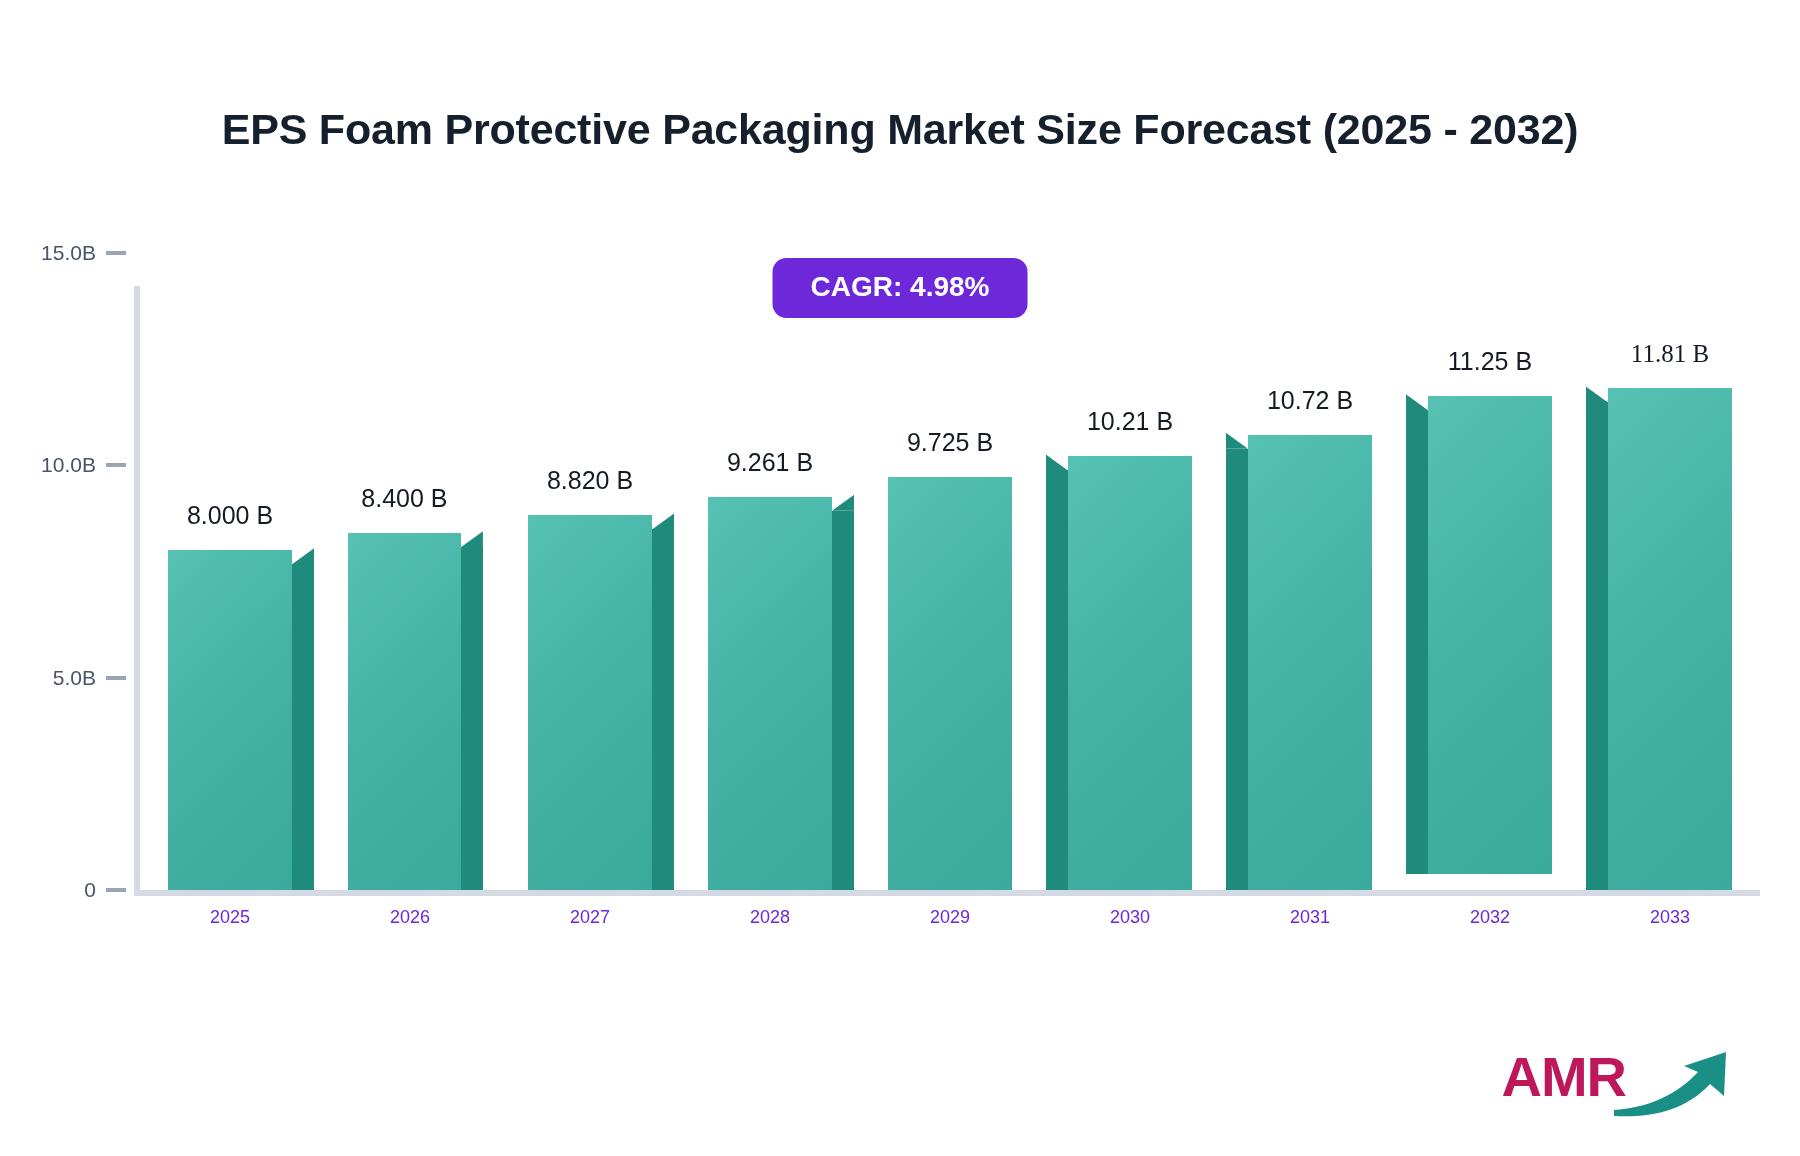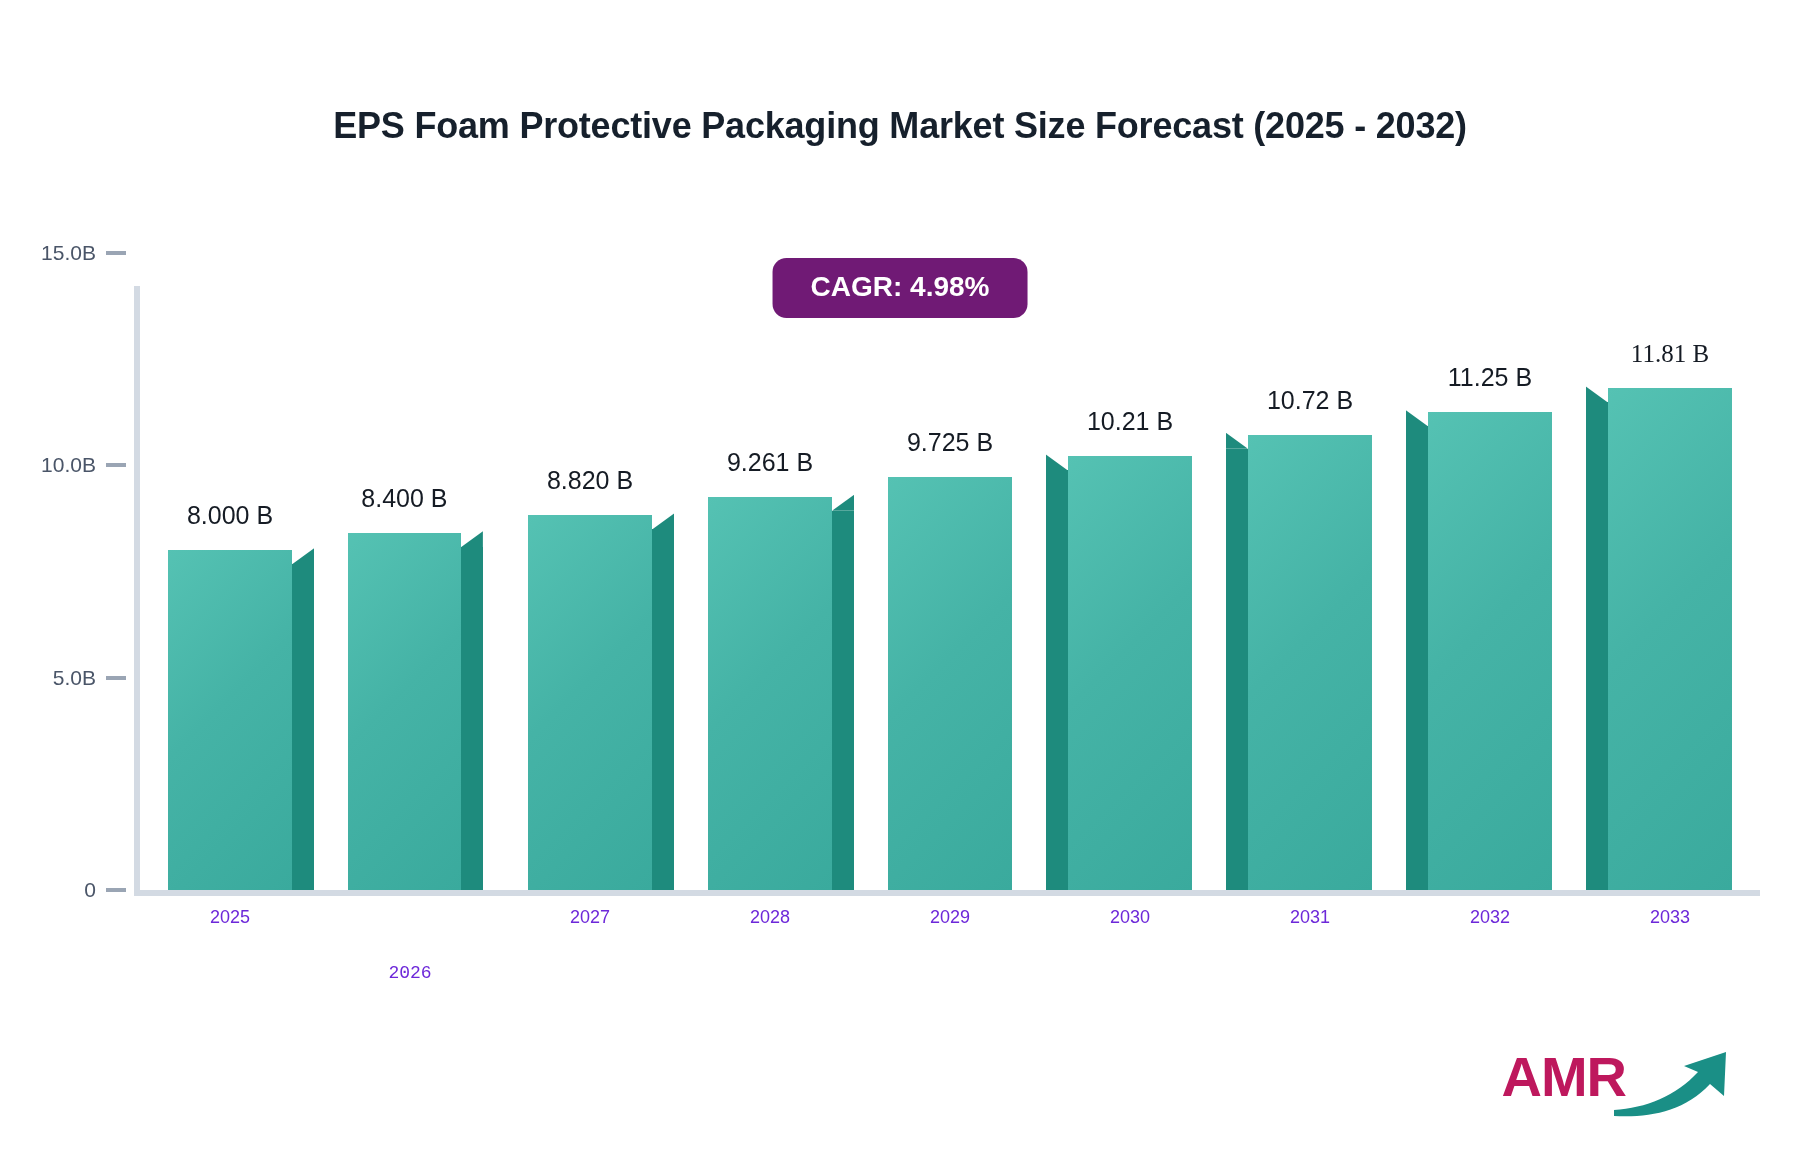--- a/index.html
+++ b/index.html
@@ -19,42 +19,42 @@
   #chart-header {
     position: absolute;
     top: 0;
     left: 0;
     width: 1800px;
     text-align: center;
   }
   #chart-title {
     margin: 0;
     padding-top: 108px;
-    font-size: 36px;
+    font-size: 43px;
     font-weight: bold;
     color: #16202c;
     letter-spacing: -0.2px;
     line-height: 1;
   }
   #chart-subtitle {
     margin: 0;
     padding-top: 22px;
     font-size: 26px;
     font-weight: bold;
     color: #3d4b5c;
     line-height: 1;
   }
 
   
   #cagr-badge {
     position: absolute;
     top: 258px;
     left: 50%;
     transform: translateX(-50%);
-    background: #701a75;
+    background: #6d28d9;
     color: #ffffff;
     font-size: 28px;
     font-weight: bold;
     padding: 15px 38px 17px 38px;
     border-radius: 14px;
     white-space: nowrap;
     line-height: 1;
   }
 
   
@@ -193,21 +193,21 @@
       <div class="y-dash" style="top: 888px;"></div>
     </div>
   <div id="bars">
       <div class="x-label" style="position: absolute; top: 908px; left: 230px; transform: translateX(-50%);">2025</div>
       <div class="bar-group" style="left: 167.9px; width: 124.2px; height: 339.733px; bottom: 266px;">
         <div class="bar-side right" style="height: 325.733px; bottom: 0px;"></div>
         <div class="bar-top" style="bottom: 325.733px; background: rgb(30, 139, 125); right: -22px; clip-path: polygon(0px 100%, 100% 0px, 100% 100%);"></div>
         <div class="bar" style="height: 339.733px;"></div>
         <div class="bar-label" style="bottom: 361.733px;">8.000 B</div>
       </div>
-      <div class="x-label" style="position: absolute; top: 964px; left: 410px; transform: translateX(-50%); font-family: Liberation Mono, monospace;">2026</div>
+      <div class="x-label" style="position: absolute; top: 908px; left: 410px; transform: translateX(-50%);">2026</div>
       <div class="bar-group" style="left: 347.9px; width: 113px; height: 356.72px; bottom: 266px;">
         <div class="bar-side right" style="height: 342.72px; bottom: 0px;"></div>
         <div class="bar-top" style="bottom: 342.72px; background: rgb(30, 139, 125); right: -22px; clip-path: polygon(0px 100%, 100% 0px, 100% 100%);"></div>
         <div class="bar" style="height: 356.72px;"></div>
         <div class="bar-label" style="bottom: 378.72px;">8.400 B</div>
       </div>
       <div class="x-label" style="position: absolute; top: 908px; left: 590px; transform: translateX(-50%);">2027</div>
       <div class="bar-group" style="left: 527.9px; width: 124.2px; height: 374.556px; bottom: 266px;">
         <div class="bar-side right" style="height: 360.556px; bottom: 0px;"></div>
         <div class="bar-top" style="bottom: 360.556px; background: rgb(30, 139, 125); right: -22px; clip-path: polygon(0px 100%, 100% 0px, 100% 100%);"></div>
@@ -234,21 +234,21 @@
         <div class="bar-label" style="bottom: 455.585px; margin-top: 46px;">10.21 B</div>
       </div>
       <div class="x-label" style="position: absolute; top: 908px; left: 1310px; transform: translateX(-50%);">2031</div>
       <div class="bar-group" style="left: 1247.9px; width: 124.2px; height: 455.243px; bottom: 266px;">
         <div class="bar-side left" style="height: 441.243px; bottom: 0px;"></div>
         <div class="bar-top" style="bottom: 441.243px; background: rgb(30, 139, 125); left: -22px; clip-path: polygon(0px 0px, 100% 100%, 0px 100%);"></div>
         <div class="bar" style="height: 455.243px;"></div>
         <div class="bar-label" style="bottom: 477.243px;">10.72 B</div>
       </div>
       <div class="x-label" style="position: absolute; top: 908px; left: 1490px; transform: translateX(-50%);">2032</div>
-      <div class="bar-group" style="left: 1427.9px; width: 124.2px; height: 477.75px; bottom: 266px;">
+      <div class="bar-group" style="left: 1427.9px; width: 124.2px; height: 477.75px; bottom: 282px;">
         <div class="bar-side left" style="height: 463.75px; bottom: 0px;"></div>
         <div class="bar-top" style="bottom: 463.75px; background: rgb(30, 139, 125); left: -22px; clip-path: polygon(0px 0px, 100% 100%, 0px 100%);"></div>
         <div class="bar" style="height: 477.75px;"></div>
         <div class="bar-label" style="bottom: 499.75px;">11.25 B</div>
       </div>
       <div class="x-label" style="position: absolute; top: 908px; left: 1670px; transform: translateX(-50%);">2033</div>
       <div class="bar-group" style="left: 1607.9px; width: 124.2px; height: 501.531px; bottom: 266px;">
         <div class="bar-side left" style="height: 487.531px; bottom: 0px;"></div>
         <div class="bar-top" style="bottom: 487.531px; background: rgb(30, 139, 125); left: -22px; clip-path: polygon(0px 0px, 100% 100%, 0px 100%);"></div>
         <div class="bar" style="height: 501.531px;"></div>

